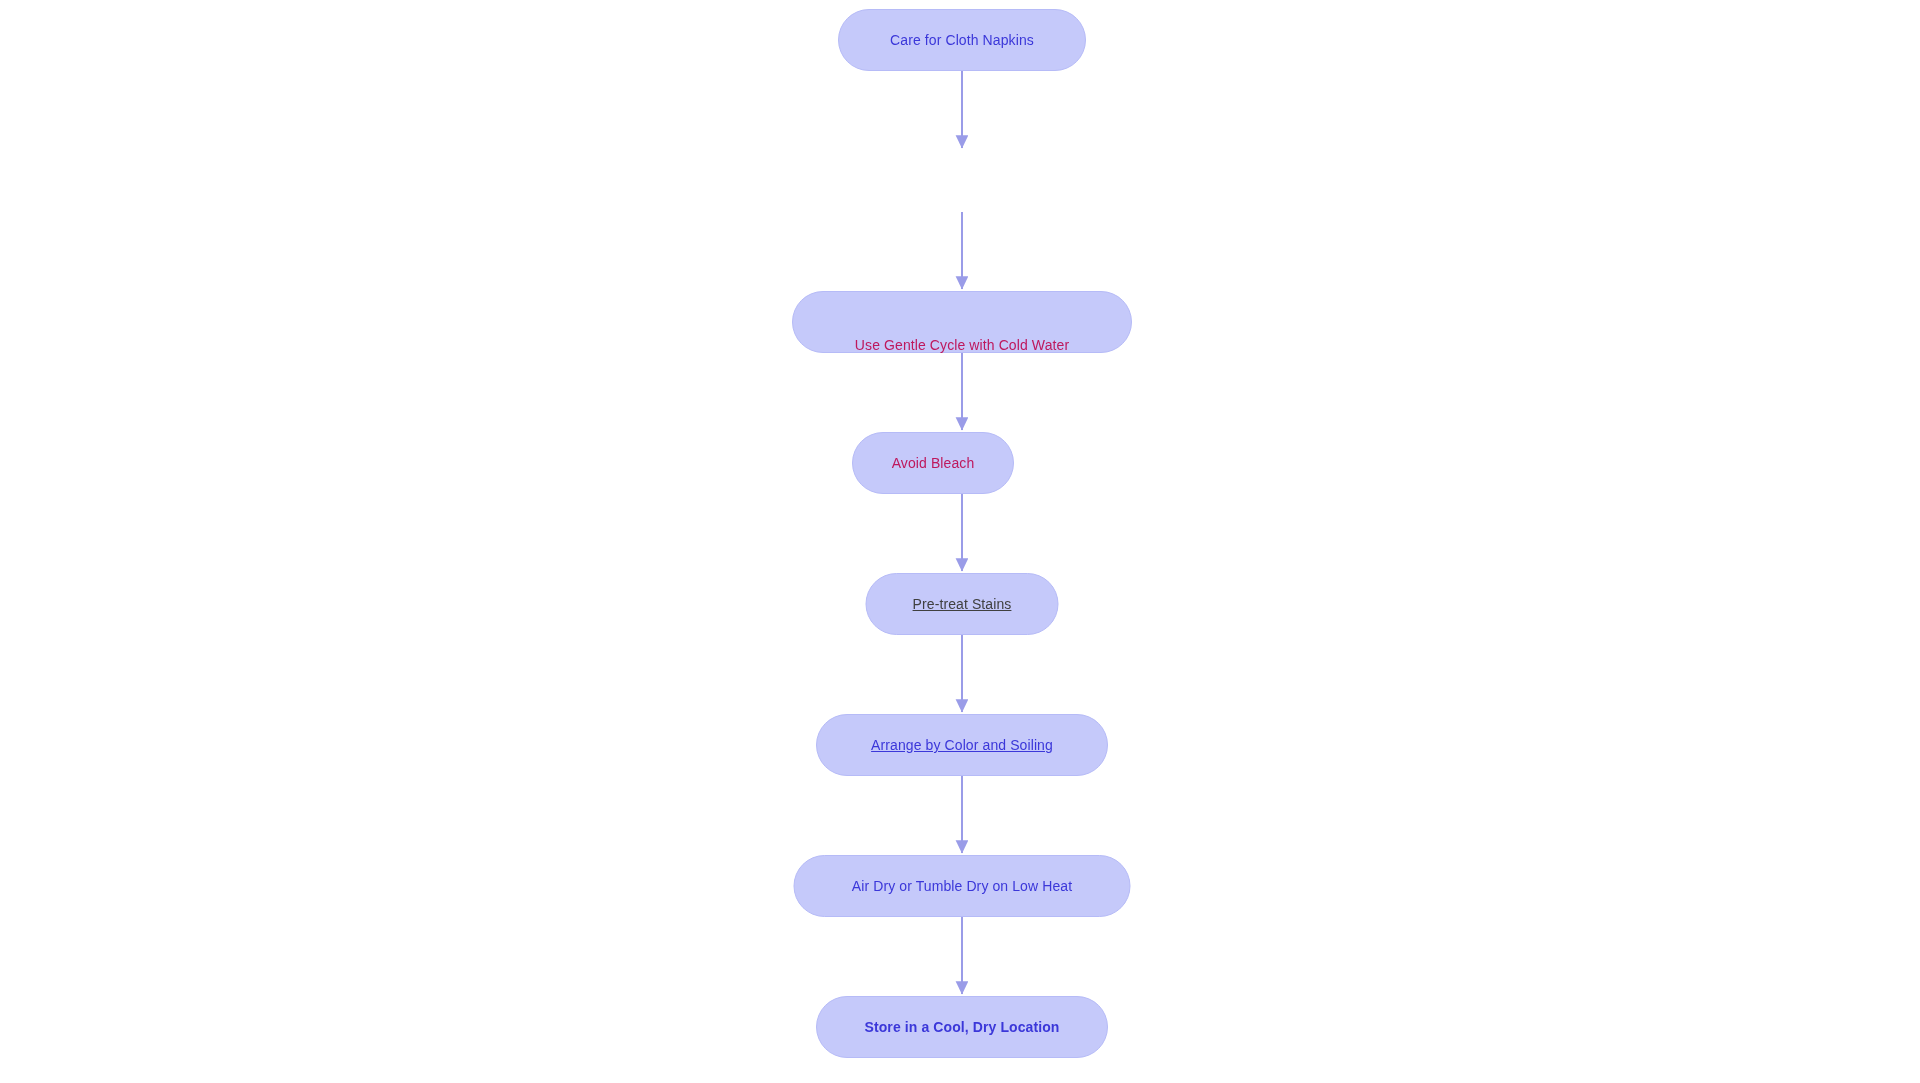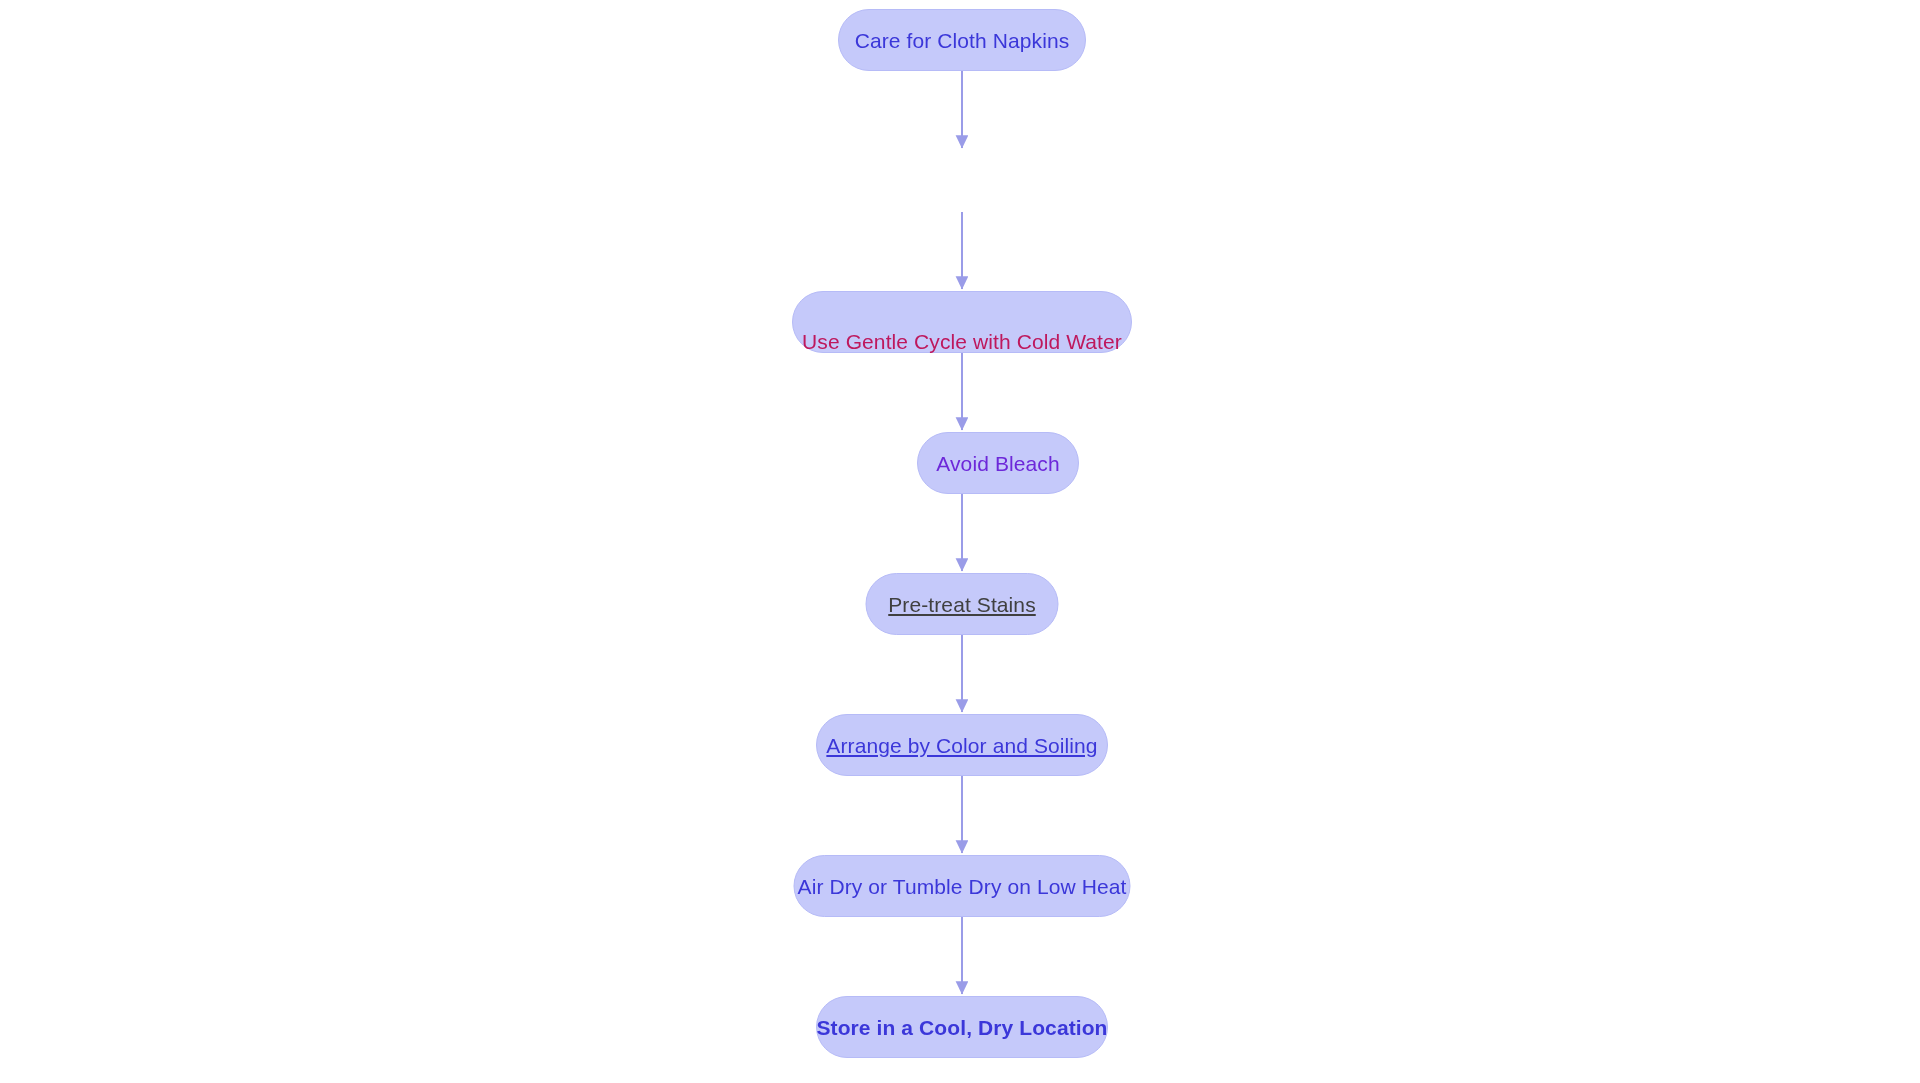--- a/index.html
+++ b/index.html
@@ -45,21 +45,21 @@
     position: absolute;
     display: flex;
     align-items: center;
     justify-content: center;
     box-sizing: border-box;
     height: 62px;
     border-radius: 31px;
     background: #c5c9fa;
     border: 1.2px solid #b6bbf7;
     color: #3b37d9;
-    font-size: 21px;
+    font-size: 14px;
     font-weight: 400;
     letter-spacing: 0.1px;
     white-space: nowrap;
     line-height: 1;
     transform: translateX(-50%);
   }
 
   .flow-node .node-label {
     display: block;
     padding: 0 10px;
@@ -87,21 +87,21 @@
       </g>
   </svg>
 
   <div id="node-column">
       <div class="flow-node" style="left: 962px; top: 9px; width: 248px; background: rgb(197, 201, 250); border-color: rgb(182, 187, 247); color: rgb(59, 55, 217);">
         <span class="node-label">Care for Cloth Napkins</span>
       </div>
       <div class="flow-node" style="left: 962px; top: 291px; width: 340px; background: rgb(197, 201, 250); border-color: rgb(182, 187, 247); color: #be185d; align-items: flex-end;">
         <span class="node-label">Use Gentle Cycle with Cold Water</span>
       </div>
-      <div class="flow-node" style="left: 998px; top: 432px; width: 162px; background: rgb(197, 201, 250); border-color: rgb(182, 187, 247); color: #6d28d9;">
+      <div class="flow-node" style="left: 933px; top: 432px; width: 162px; background: rgb(197, 201, 250); border-color: rgb(182, 187, 247); color: #be185d;">
         <span class="node-label">Avoid Bleach</span>
       </div>
       <div class="flow-node" style="left: 962px; top: 573px; width: 193px; background: rgb(197, 201, 250); border-color: rgb(182, 187, 247); color: #404040; text-decoration: underline;">
         <span class="node-label">Pre-treat Stains</span>
       </div>
       <div class="flow-node" style="left: 962px; top: 714px; width: 292px; background: rgb(197, 201, 250); border-color: rgb(182, 187, 247); color: rgb(59, 55, 217); text-decoration: underline;">
         <span class="node-label">Arrange by Color and Soiling</span>
       </div>
       <div class="flow-node" style="left: 962px; top: 855px; width: 337px; background: rgb(197, 201, 250); border-color: rgb(182, 187, 247); color: rgb(59, 55, 217);">
         <span class="node-label">Air Dry or Tumble Dry on Low Heat</span>

